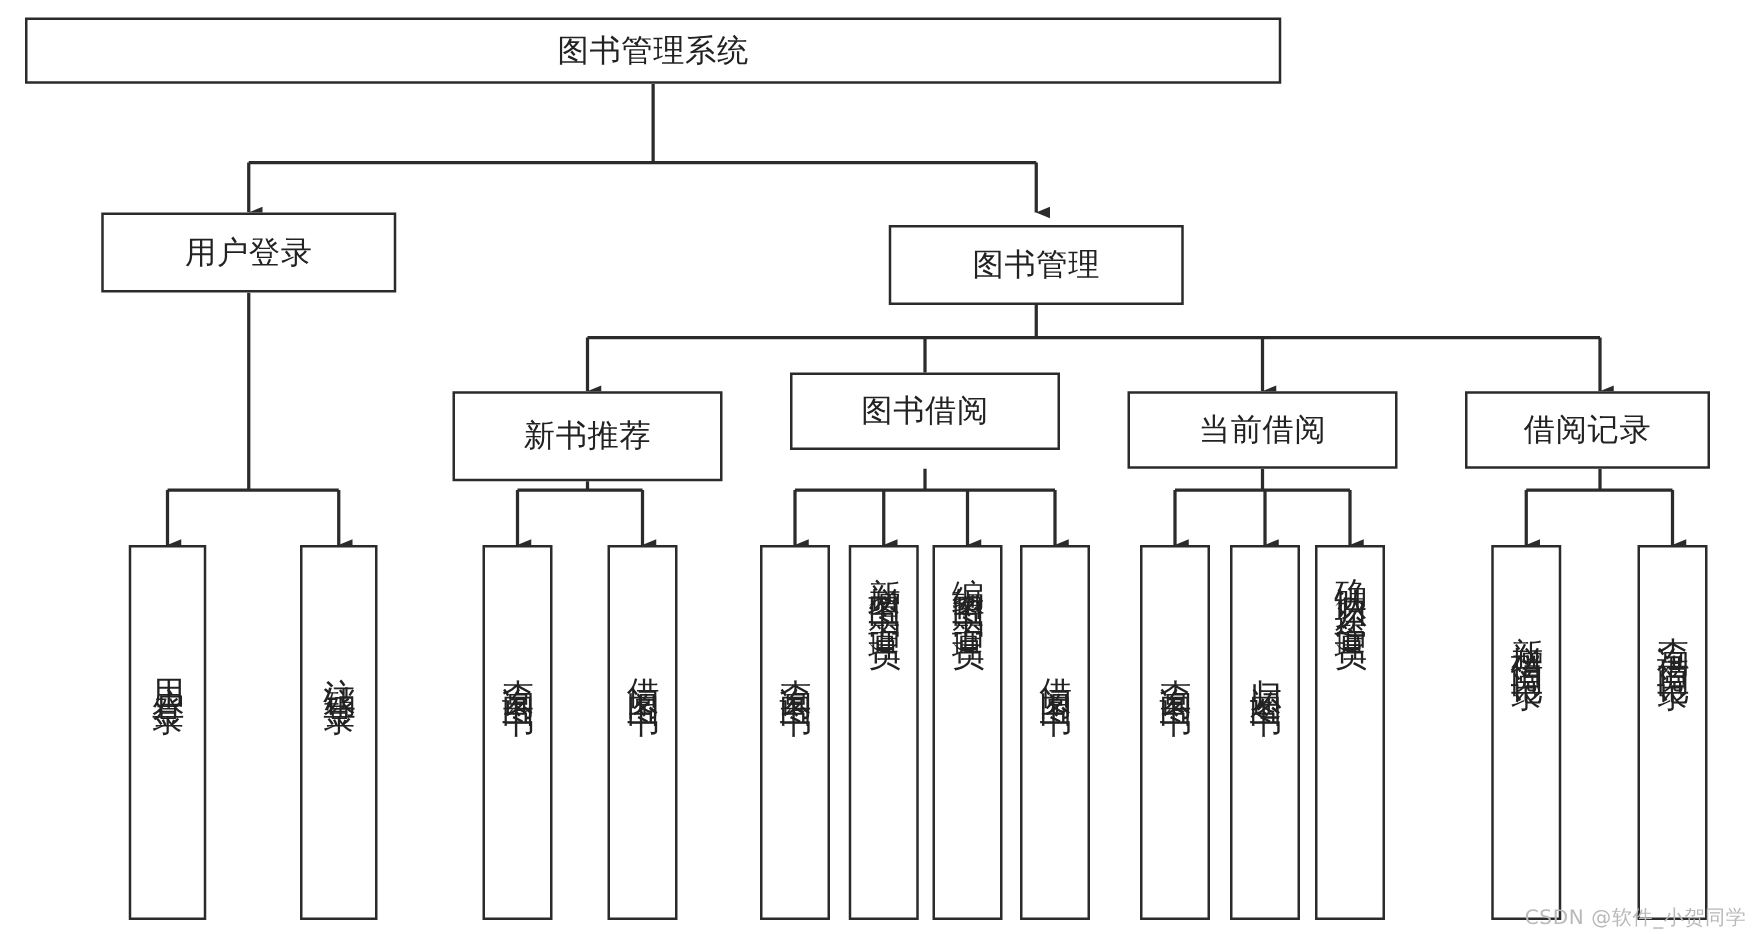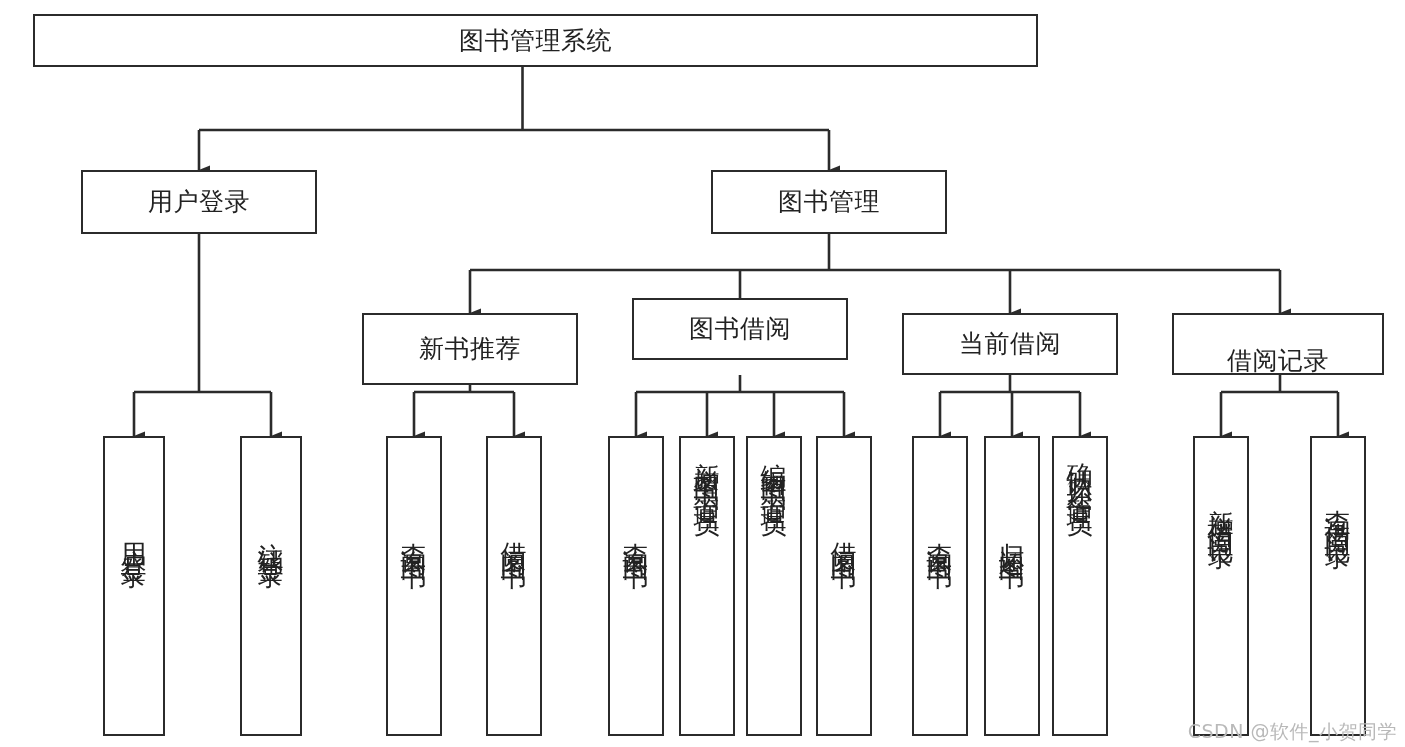--- a/index.html
+++ b/index.html
@@ -61,21 +61,21 @@
     text-orientation: upright;
     font-size: 26px;
     line-height: 1.0;
     letter-spacing: 7px;
     white-space: nowrap;
   }
   .watermark {
     position: absolute;
     right: 8px;
     bottom: 2px;
-    font-size: 19px;
+    font-size: 16px;
     color: #b9b9b9;
     z-index: 5;
     white-space: nowrap;
     letter-spacing: 0.5px;
   }
 </style>
 </head>
 <body>
 
 <div id="canvas">
@@ -117,39 +117,39 @@
         <path d="M1012,392 L1012,436" marker-end="url(#arrow)"></path>
         <path d="M1080,392 L1080,436" marker-end="url(#arrow)"></path>
         <path d="M1280,375 L1280,392"></path>
         <path d="M1221,392 L1338,392"></path>
         <path d="M1221,392 L1221,436" marker-end="url(#arrow)"></path>
         <path d="M1338,392 L1338,436" marker-end="url(#arrow)"></path>
       </g>
   </svg>
 
   <div id="node-layer">
-      <div class="node h root" style="left: 33px; top: 14px; width: 1005px; height: 53px;">
+      <div class="node h root" style="left: 20px; top: 14px; width: 1005px; height: 53px;">
         <span class="label">图书管理系统</span>
       </div>
       <div class="node h" style="left: 81px; top: 170px; width: 236px; height: 64px;">
         <span class="label">用户登录</span>
       </div>
-      <div class="node h" style="left: 711px; top: 170px; width: 236px; height: 64px;">
+      <div class="node h" style="left: 711px; top: 180px; width: 236px; height: 64px;">
         <span class="label">图书管理</span>
       </div>
       <div class="node h" style="left: 362px; top: 313px; width: 216px; height: 72px;">
         <span class="label">新书推荐</span>
       </div>
       <div class="node h" style="left: 632px; top: 298px; width: 216px; height: 62px;">
         <span class="label">图书借阅</span>
       </div>
       <div class="node h" style="left: 902px; top: 313px; width: 216px; height: 62px;">
         <span class="label">当前借阅</span>
       </div>
-      <div class="node h" style="left: 1172px; top: 313px; width: 212px; height: 62px; align-items: flex-end;">
+      <div class="node h" style="left: 1172px; top: 313px; width: 196px; height: 62px;">
         <span class="label">借阅记录</span>
       </div>
       <div class="node v" style="left: 103px; top: 436px; width: 62px; height: 300px; padding-top: 84px;">
         <span class="label">用户登录</span>
       </div>
       <div class="node v" style="left: 240px; top: 436px; width: 62px; height: 300px; padding-top: 84px;">
         <span class="label">注销登录</span>
       </div>
       <div class="node v" style="left: 386px; top: 436px; width: 56px; height: 300px; padding-top: 84px;">
         <span class="label">查询图书</span>

